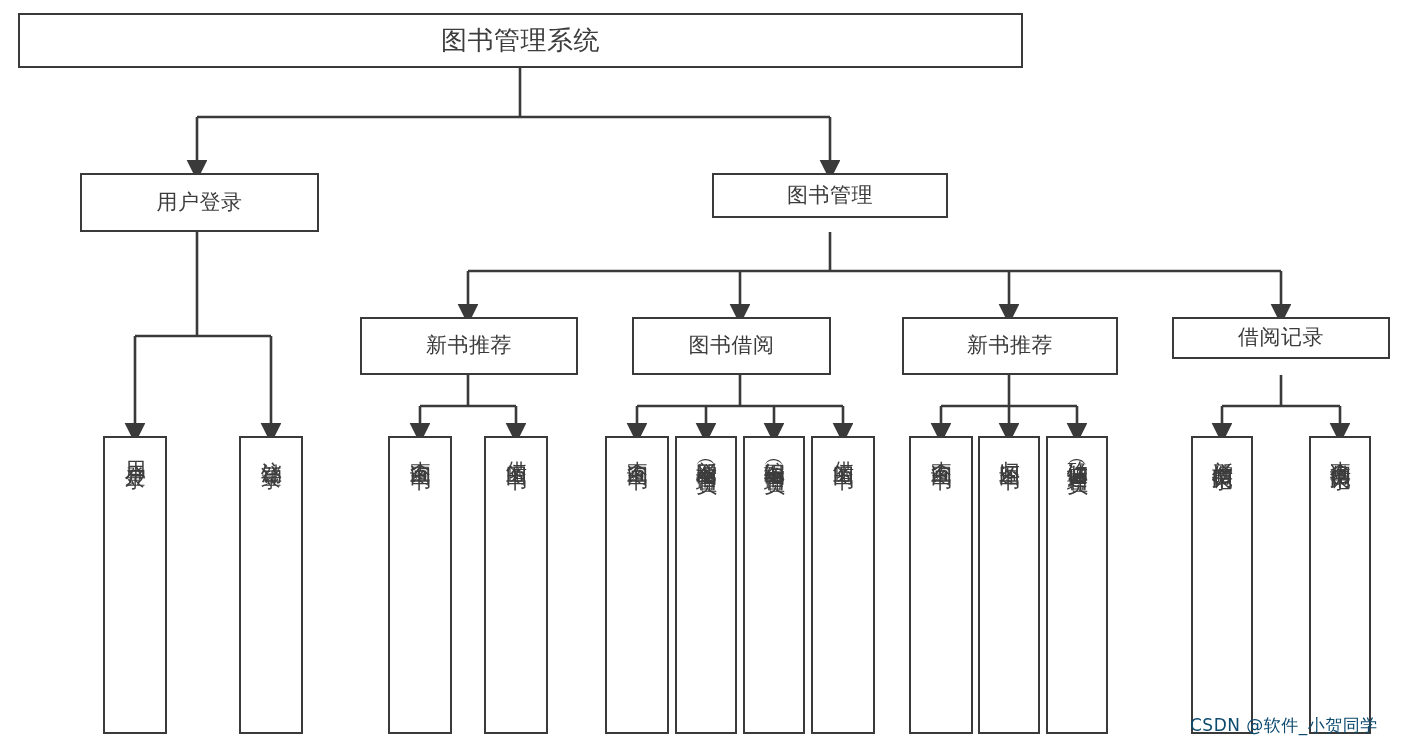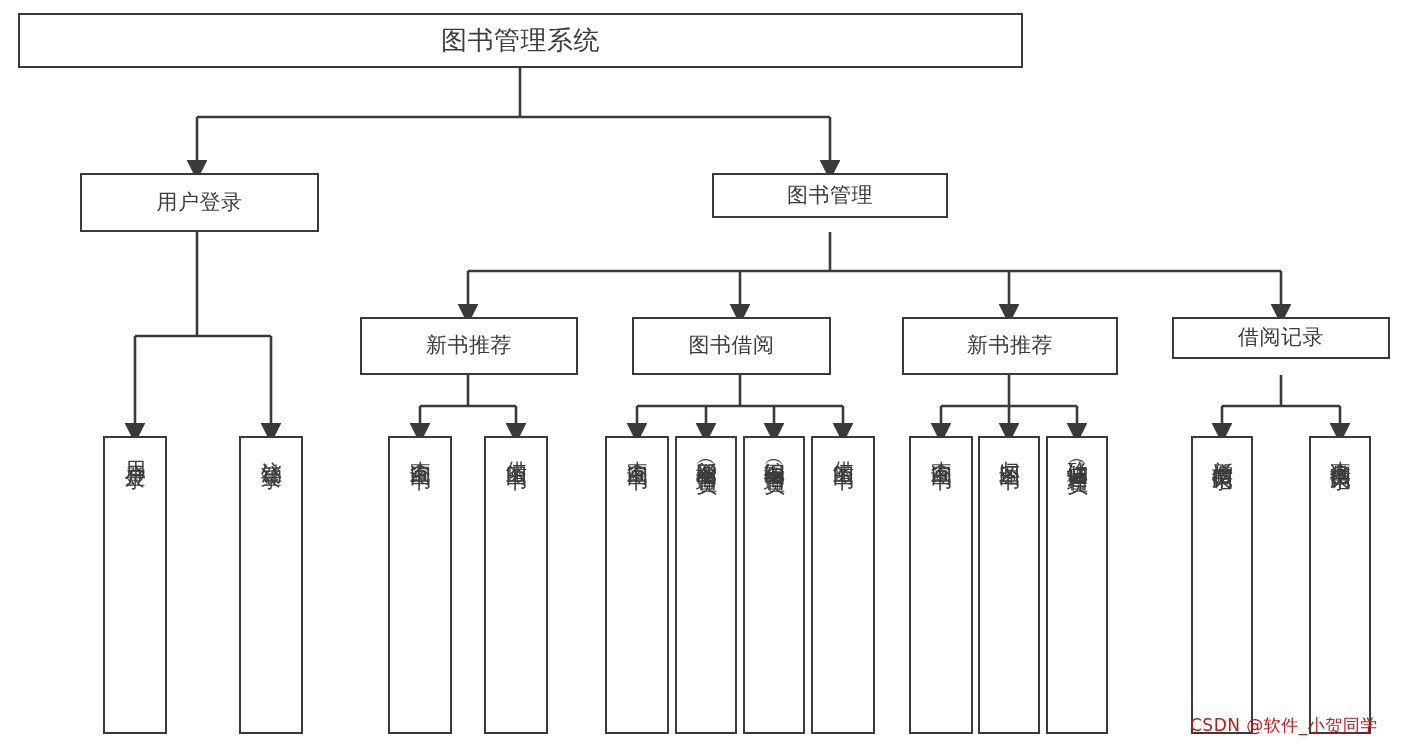--- a/index.html
+++ b/index.html
@@ -62,21 +62,21 @@
     font-size: 21px;
     line-height: 1.0;
     letter-spacing: 3px;
     white-space: nowrap;
   }
   .node.vert.tall .lbl {
     letter-spacing: 2px;
   }
   .watermark {
     position: absolute;
-    color: #b91c1c;
+    color: #0c4a6e;
     font-size: 17px;
     white-space: nowrap;
     letter-spacing: 0.5px;
   }
 </style>
 </head>
 <body>
 
 <div id="canvas">
 

